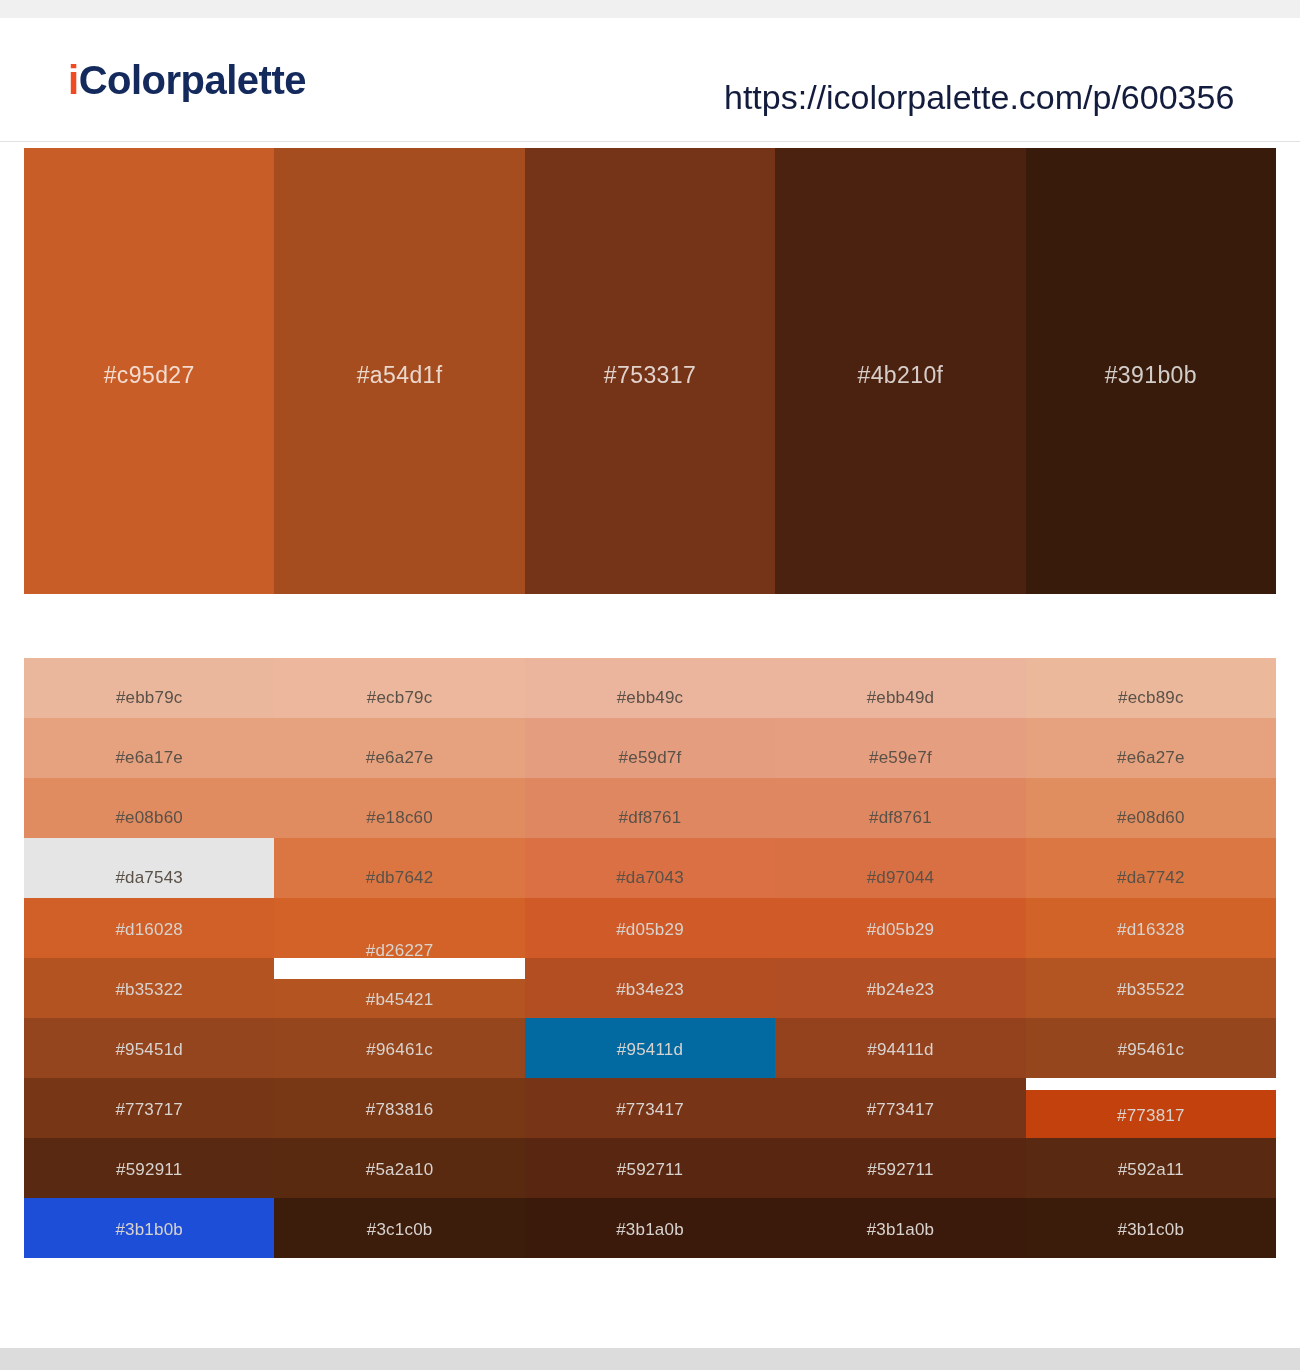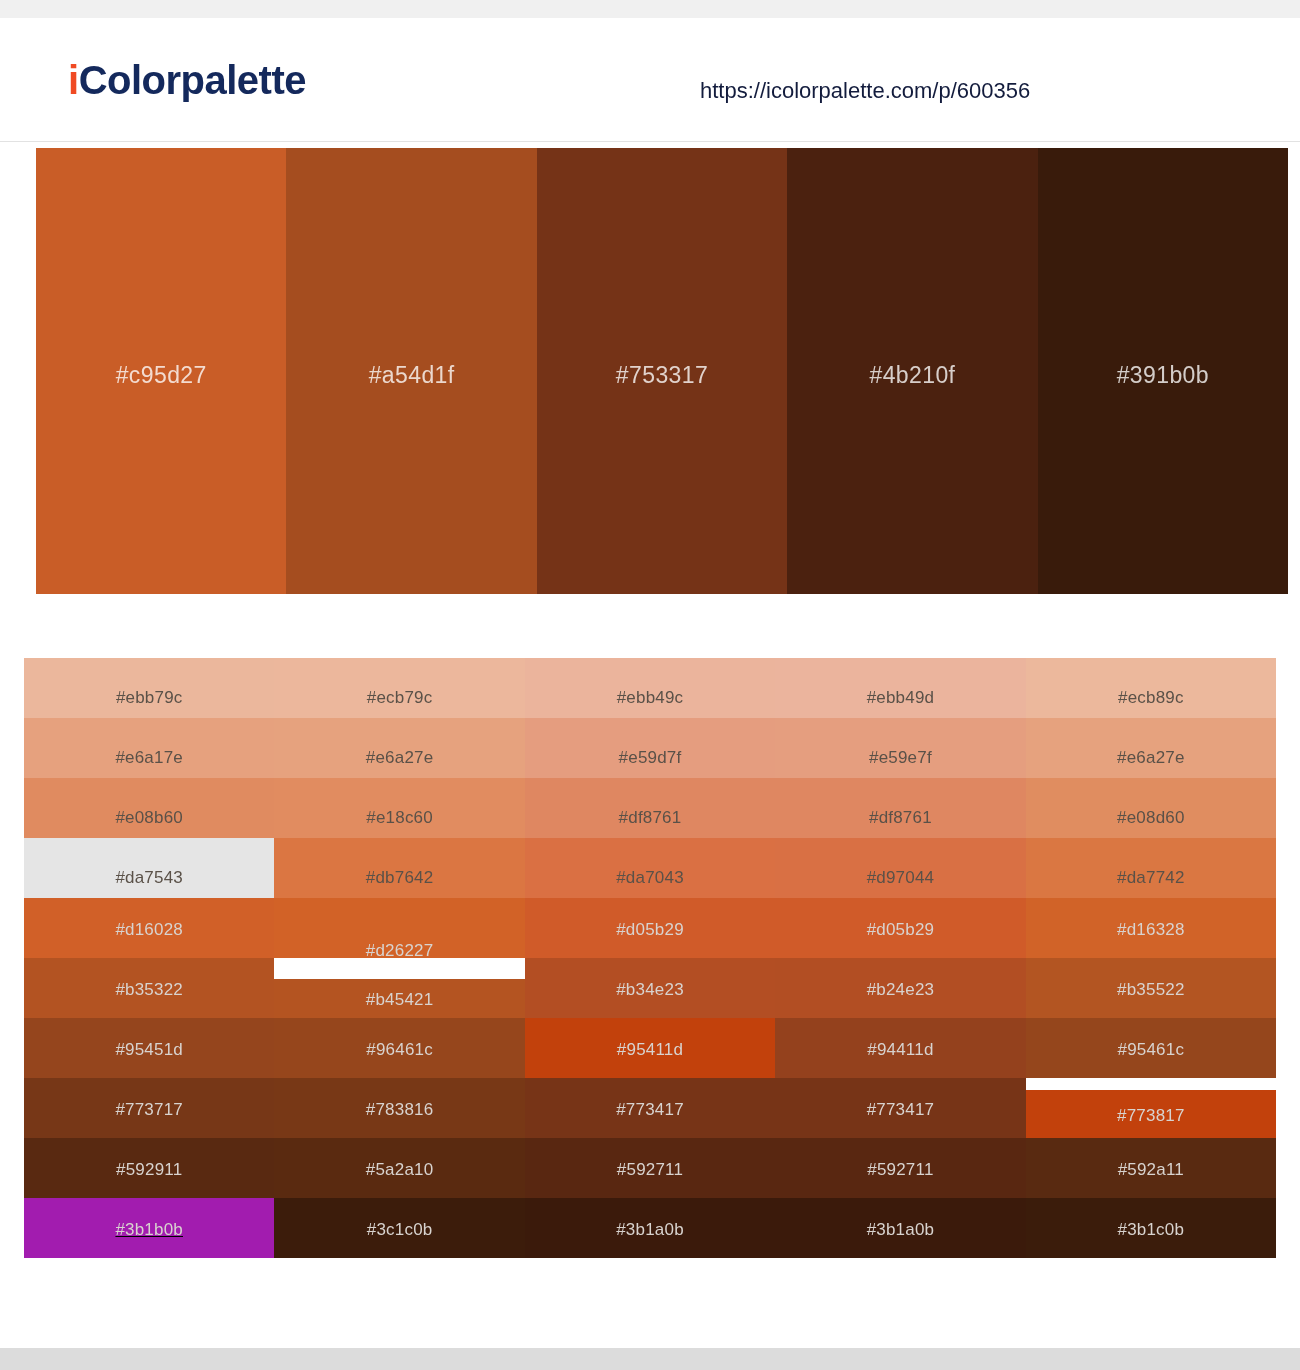--- a/index.html
+++ b/index.html
@@ -43,38 +43,37 @@
     font-weight: bold;
     letter-spacing: -0.5px;
     white-space: nowrap;
     line-height: 1;
   }
   .logo .logo-i { color: #f04a23; }
   .logo .logo-rest { color: #14295c; }
 
   .url {
     position: absolute;
-    left: 700px;
+    left: 724px;
     top: 62px;
-    font-size: 22px;
+    font-size: 34px;
     color: #131c3d;
     white-space: nowrap;
     line-height: 1;
     letter-spacing: 0px;
   }
 
   
   .main-swatches {
     position: absolute;
     left: 24px;
     top: 148px;
     width: 1252px;
     height: 446px;
     display: flex;
-    margin-left: 12px;
   }
   .main-swatch {
     flex: 1 1 0;
     position: relative;
     display: flex;
     align-items: center;
     justify-content: center;
   }
   .main-swatch .sw-label {
     font-size: 23px;
@@ -258,21 +257,21 @@
           <span class="cell-label">#b35522</span>
         </div>
       </div>
       <div class="shade-row">
         <div class="shade-cell dark" style="background: rgb(149, 69, 29);">
           <span class="cell-label">#95451d</span>
         </div>
         <div class="shade-cell dark" style="background: rgb(150, 70, 28);">
           <span class="cell-label">#96461c</span>
         </div>
-        <div class="shade-cell dark" style="background: #c2410c;">
+        <div class="shade-cell dark" style="background: #0369a1;">
           <span class="cell-label">#95411d</span>
         </div>
         <div class="shade-cell dark" style="background: rgb(148, 65, 29);">
           <span class="cell-label">#94411d</span>
         </div>
         <div class="shade-cell dark" style="background: rgb(149, 70, 28);">
           <span class="cell-label">#95461c</span>
         </div>
       </div>
       <div class="shade-row">
@@ -303,21 +302,21 @@
           <span class="cell-label">#592711</span>
         </div>
         <div class="shade-cell dark" style="background: rgb(89, 39, 17);">
           <span class="cell-label">#592711</span>
         </div>
         <div class="shade-cell dark" style="background: rgb(89, 42, 17);">
           <span class="cell-label">#592a11</span>
         </div>
       </div>
       <div class="shade-row">
-        <div class="shade-cell dark" style="background: #a21caf; text-decoration: underline;">
+        <div class="shade-cell dark" style="background: #1d4ed8;">
           <span class="cell-label">#3b1b0b</span>
         </div>
         <div class="shade-cell dark" style="background: rgb(60, 28, 11);">
           <span class="cell-label">#3c1c0b</span>
         </div>
         <div class="shade-cell dark" style="background: rgb(59, 26, 11);">
           <span class="cell-label">#3b1a0b</span>
         </div>
         <div class="shade-cell dark" style="background: rgb(59, 26, 11);">
           <span class="cell-label">#3b1a0b</span>

